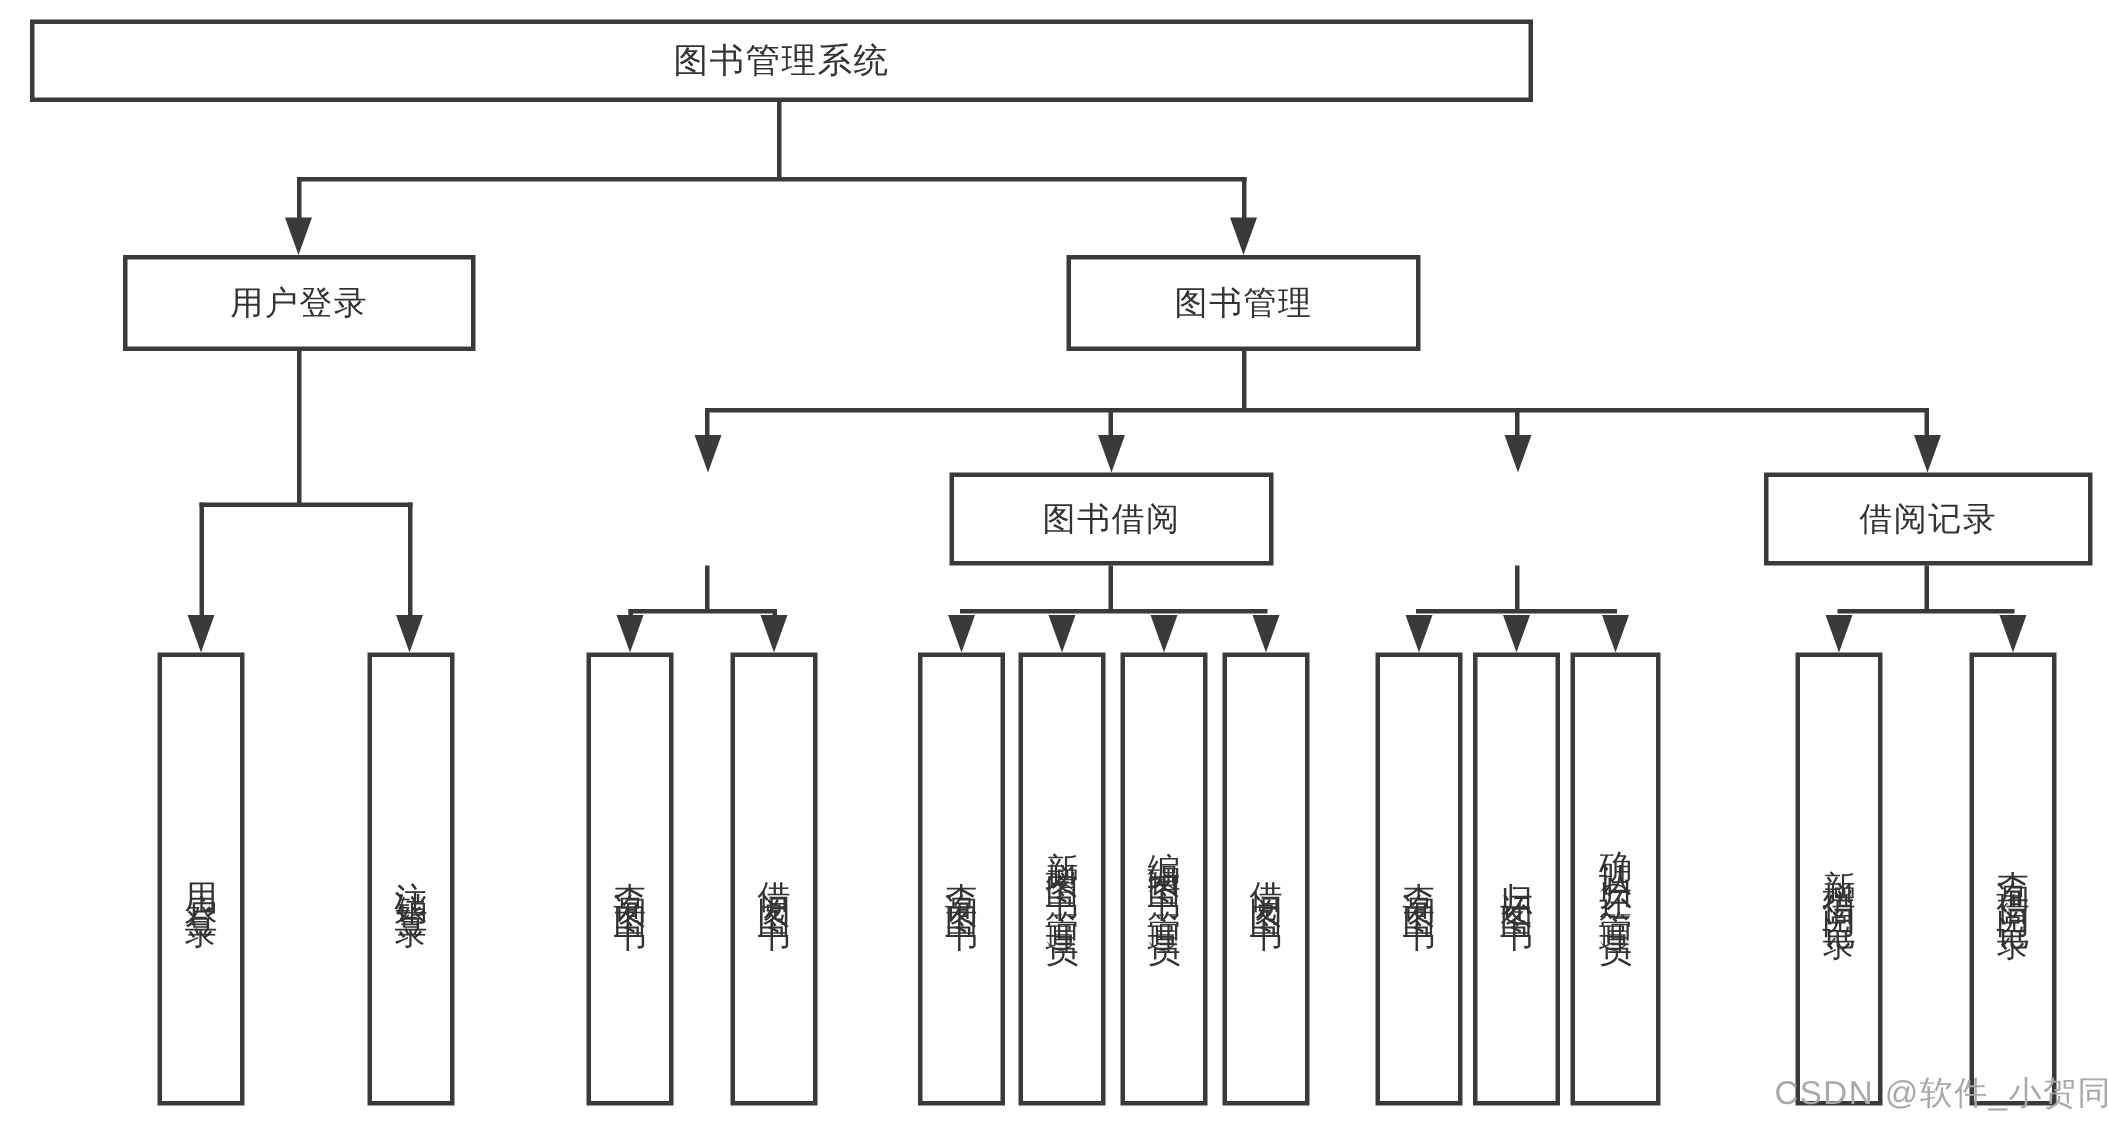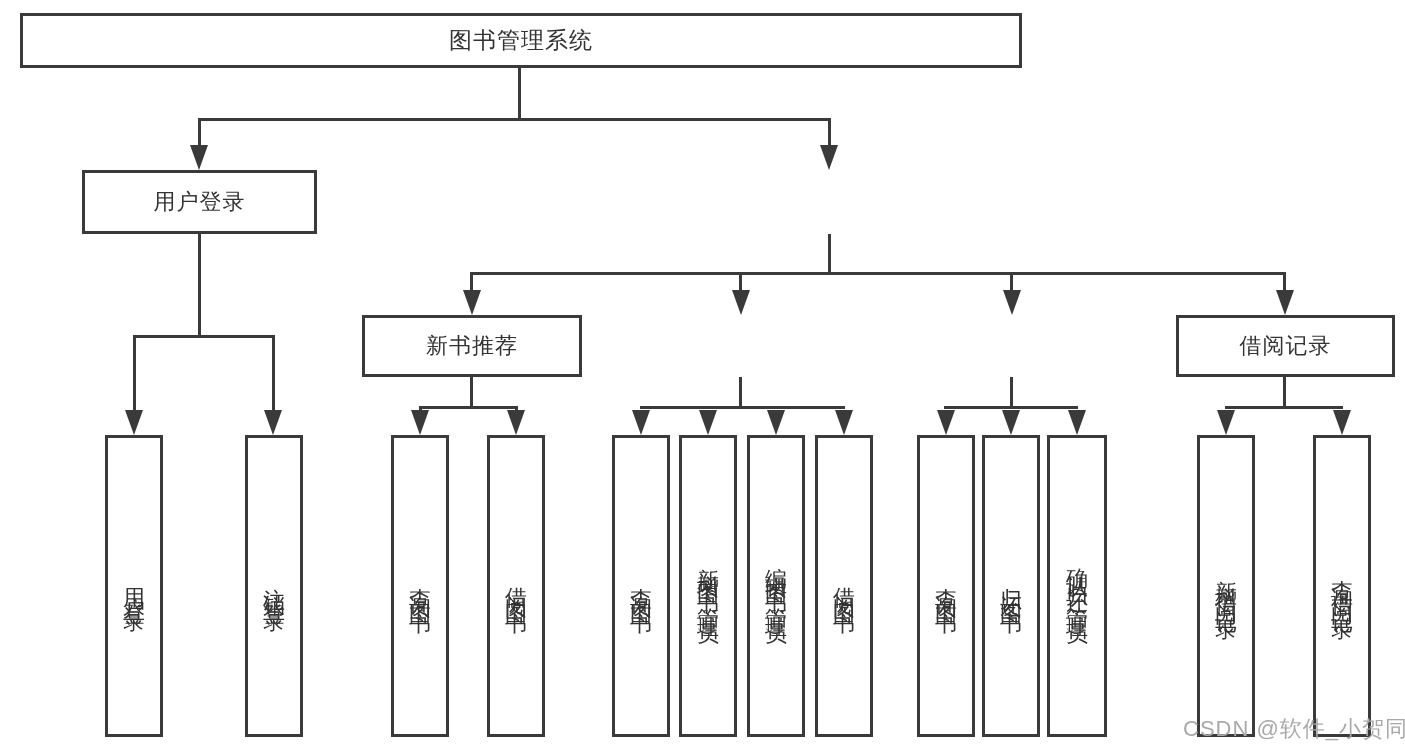--- a/index.html
+++ b/index.html
@@ -70,41 +70,44 @@
   <div class="v" style="left:518px;top:68px;height:52px;"></div>
   <div class="h" style="left:198px;top:118px;width:633px;"></div>
   <div class="v" style="left:198px;top:118px;height:30px;"></div>
   <div class="arrow" style="left:190px;top:145px;"></div>
   <div class="v" style="left:828px;top:118px;height:30px;"></div>
   <div class="arrow" style="left:820px;top:145px;"></div>
 
   <div class="node" style="left:82px;top:170px;width:235px;height:64px;">
     <span>用户登录</span>
   </div>
+  <div class="node" style="left:711px;top:170px;width:236px;height:64px;">
+    <span>图书管理</span>
+  </div>
 
   <div class="v" style="left:198px;top:234px;height:103px;"></div>
   <div class="h" style="left:133px;top:335px;width:142px;"></div>
   <div class="v" style="left:133px;top:335px;height:77px;"></div>
   <div class="arrow" style="left:125px;top:410px;"></div>
   <div class="v" style="left:272px;top:335px;height:77px;"></div>
   <div class="arrow" style="left:264px;top:410px;"></div>
 
   <div class="v" style="left:828px;top:234px;height:40px;"></div>
   <div class="h" style="left:471px;top:272px;width:815px;"></div>
   <div class="v" style="left:470px;top:272px;height:20px;"></div>
   <div class="arrow" style="left:463px;top:290px;"></div>
   <div class="v" style="left:739px;top:272px;height:20px;"></div>
   <div class="arrow" style="left:732px;top:290px;"></div>
   <div class="v" style="left:1010px;top:272px;height:20px;"></div>
   <div class="arrow" style="left:1003px;top:290px;"></div>
   <div class="v" style="left:1283px;top:272px;height:20px;"></div>
   <div class="arrow" style="left:1276px;top:290px;"></div>
 
-  <div class="node" style="left:362px;top:315px;width:220px;height:62px;">
-    <span>新书推荐</span>
+  <div class="node" style="left:633px;top:315px;width:216px;height:62px;">
+    <span>图书借阅</span>
   </div>
   <div class="node" style="left:1176px;top:315px;width:219px;height:62px;">
     <span>借阅记录</span>
   </div>
 
   <div class="v" style="left:470px;top:377px;height:31px;"></div>
   <div class="h" style="left:419px;top:406px;width:99px;"></div>
   <div class="v" style="left:419px;top:406px;height:8px;"></div>
   <div class="arrow" style="left:411px;top:410px;"></div>
   <div class="v" style="left:515px;top:406px;height:8px;"></div>

